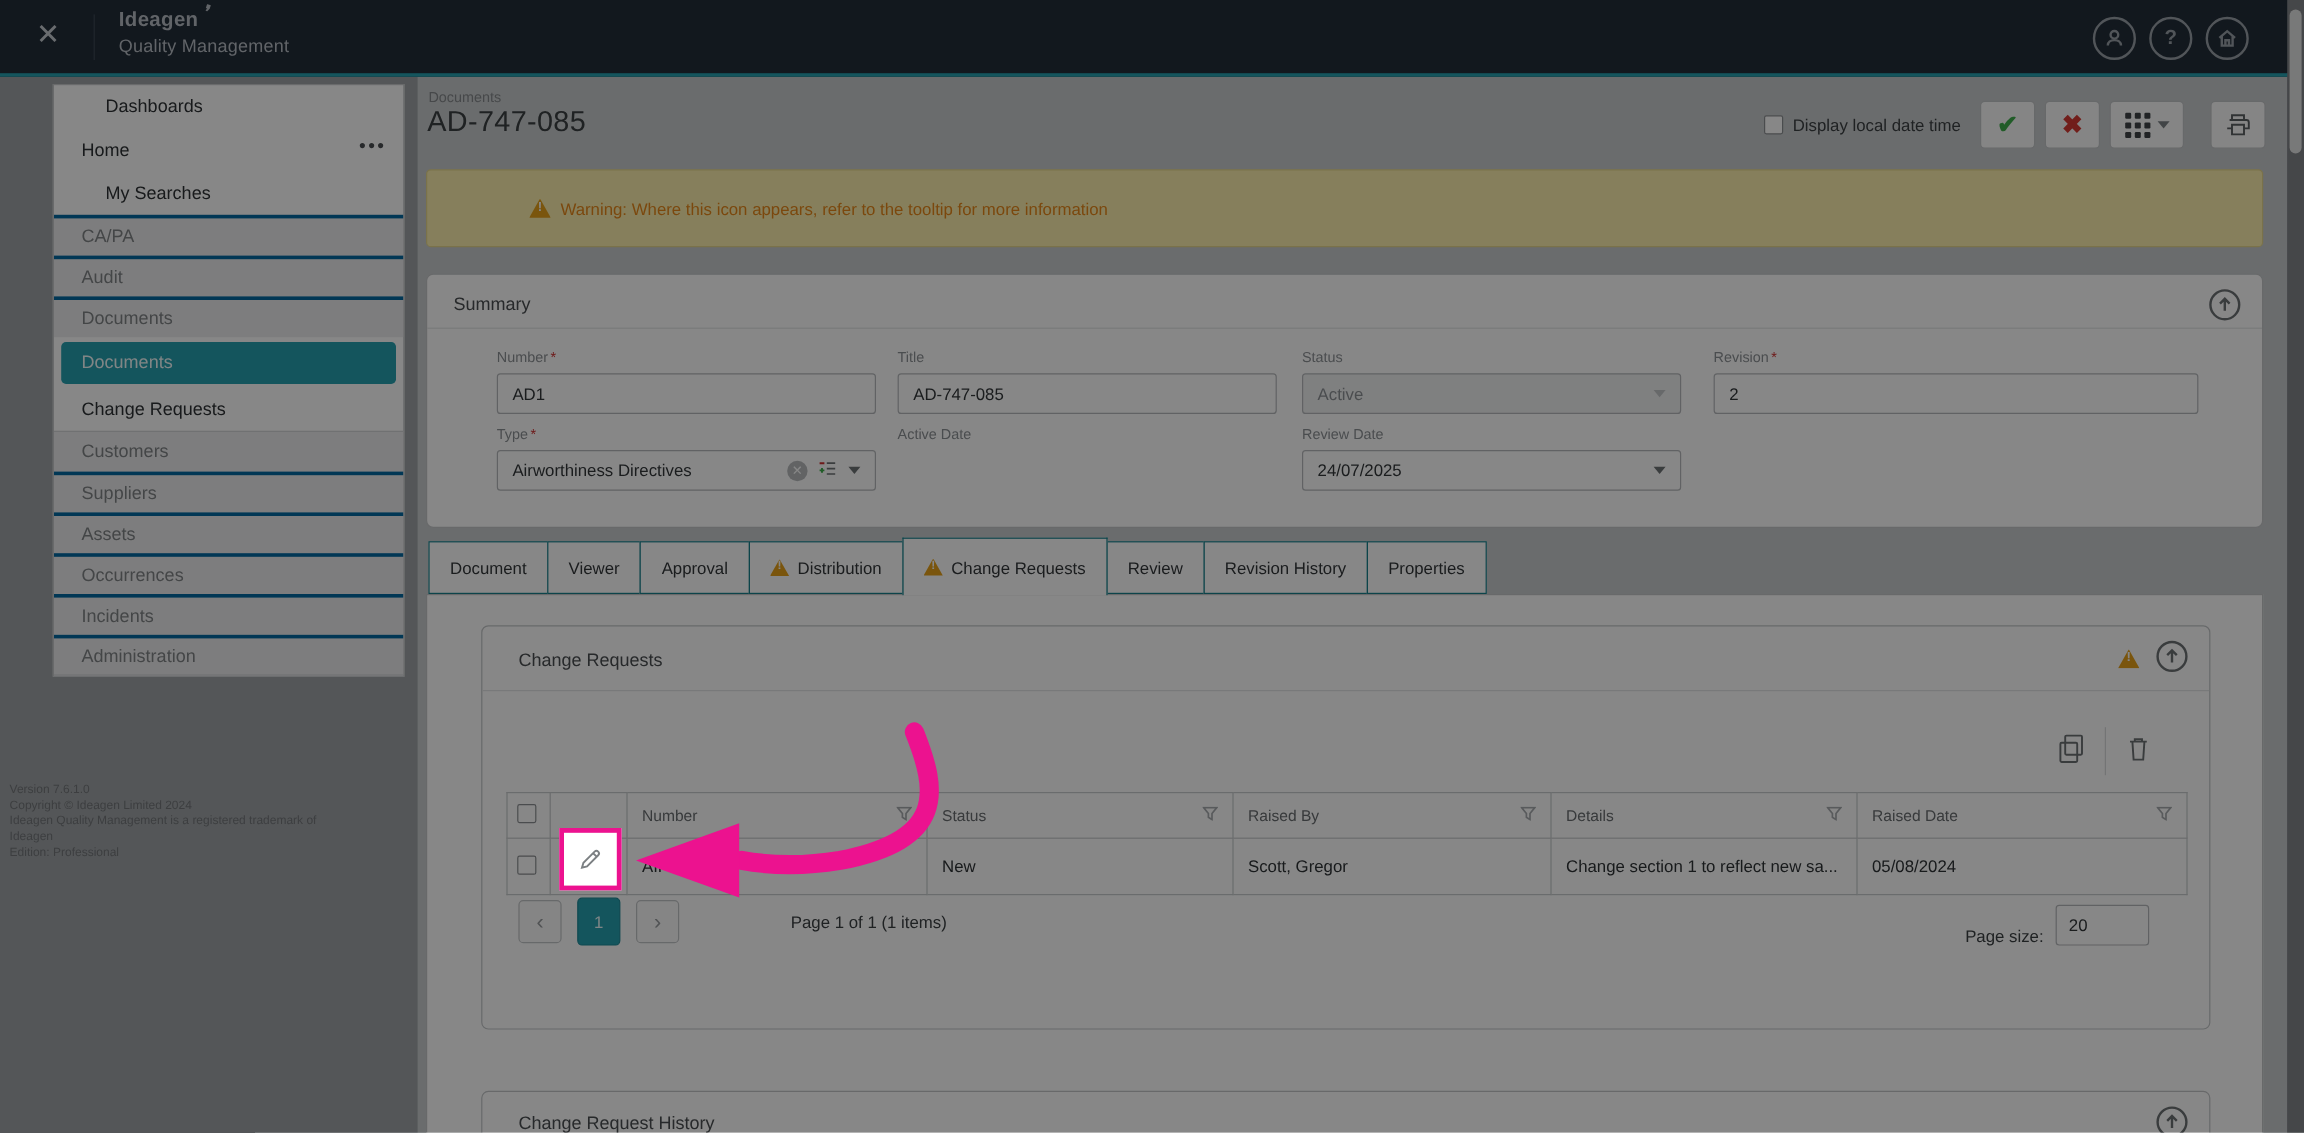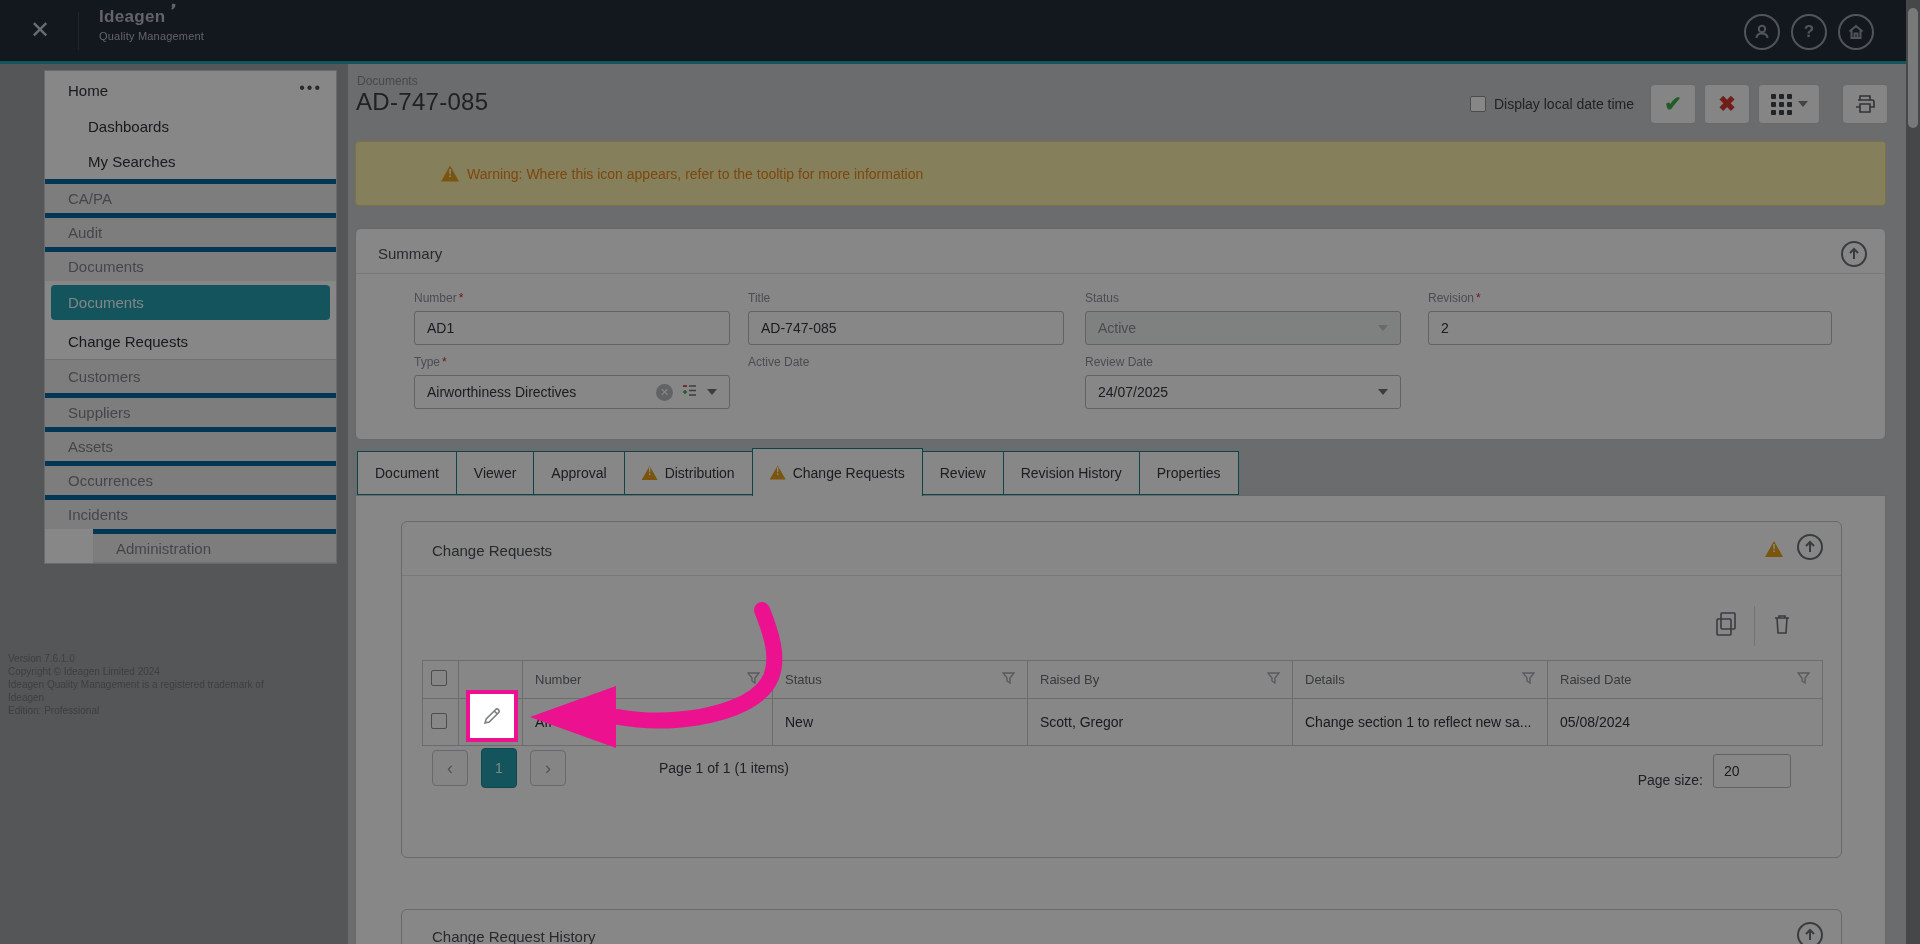--- a/index.html
+++ b/index.html
@@ -6,38 +6,38 @@
   html,body { width:1920px; height:944px; background:#9fa3a6; font-family:"Liberation Sans", sans-serif; }
   #screen { position:relative; width:1920px; height:944px; overflow:hidden; }
 
   
   .app-header { position:absolute; left:0; top:0; width:1920px; height:64px; background:#232e3a; border-bottom:3px solid #26a0b0; z-index:1; }
   .close-x { position:absolute; left:30px; top:16px; color:#c7ccd2; font-size:24px; line-height:28px; cursor:pointer; }
   .hdr-divider { position:absolute; left:78px; top:12px; width:1px; height:38px; background:#3d4855; }
   .brand { position:absolute; left:99px; top:7px; color:#b7bdc4; }
   .brand .l1 { font-size:17px; font-weight:bold; letter-spacing:.3px; position:relative; display:inline-block; }
   .brand .swoosh { position:absolute; right:-10px; top:-6px; font-size:15px; color:#b7bdc4; transform:rotate(18deg); }
-  .brand .l2 { font-size:11px; margin-top:3px; letter-spacing:.2px; }
+  .brand .l2 { font-size:15px; margin-top:3px; letter-spacing:.2px; }
   .hdr-icons { position:absolute; right:46px; top:14px; display:flex; gap:11px; }
   .circle-btn { width:36px; height:36px; border:2px solid #9aa1a8; border-radius:50%; display:flex; align-items:center; justify-content:center; color:#9aa1a8; font-size:17px; font-weight:bold; }
   .circle-btn svg { stroke:#9aa1a8; fill:none; stroke-width:2; }
 
   
   .page-scrollbar { position:absolute; right:0; top:0; width:14px; height:944px; background:#83868a; z-index:2; }
   .page-scrollbar .thumb { position:absolute; left:2px; top:8px; width:10px; height:120px; background:#e3e4e5; border-radius:5px; }
 
   
   .main-bg { position:absolute; left:348px; top:64px; width:1558px; height:880px; background:#c9ccce; }
 
   
   .sidebar { position:absolute; left:44px; top:70px; width:293px; background:#ffffff; border:1px solid #c6c9cb; z-index:3; }
   .nav-row { position:relative; display:flex; align-items:center; height:38px; padding-left:23px; font-size:15px; color:#2e3235; cursor:pointer; }
   .nav-sub { height:35px; padding-left:43px; }
-  .nav-section { height:34px; background:#ededee; border-top:5px solid #0369a1; color:#808487; }
-  .nav-section:last-of-type { border-bottom:1px solid #d4d6d8;margin-left:48px; }
+  .nav-section { height:34px; background:#ededee; border-top:3px solid #0369a1; color:#808487; }
+  .nav-section:last-of-type { border-bottom:1px solid #d4d6d8; }
   .nav-more { position:absolute; right:14px; top:8px; color:#4a4e51; font-size:16px; letter-spacing:2px; }
   .nav-selected { margin:4px 6px; height:35px; background:#26a0b0; border-radius:4px; color:#f2fbfc; padding-left:17px; display:flex; align-items:center; font-size:15px; cursor:pointer; }
   .version-block { position:absolute; left:8px; top:652px; width:275px; font-size:10px; line-height:13px; color:#73767a; z-index:3; }
 
   
   .crumb { position:absolute; left:357px; top:74px; font-size:12px; color:#85898c; z-index:3; }
   .page-title { position:absolute; left:356px; top:88px; font-size:24px; color:#3c4043; letter-spacing:.3px; z-index:3; }
 
   .topbar-right { position:absolute; right:32px; top:84px; display:flex; align-items:center; gap:8px; z-index:3; }
   .cb { width:16px; height:16px; border:1px solid #8d9093; background:#fff; border-radius:2px; display:inline-block; }
@@ -145,27 +145,27 @@
       <div class="circle-btn">?</div>
       <div class="circle-btn">
         <svg width="18" height="18" viewBox="0 0 18 18">
             <path d="M2.5 8.5 L9 3 L15.5 8.5 M4.5 7.5 V15 H13.5 V7.5 M7.5 15 V10.5 H10.5 V15"></path>
           </svg>
       </div>
     </div>
   </div>
 
   <div class="sidebar">
+    <div class="nav-row nav-sub">
+        <span>Dashboards</span>
+      </div>
     <div class="nav-row">
       <span>Home</span>
       <span class="nav-more">•••</span>
     </div>
-    <div class="nav-row nav-sub">
-        <span>Dashboards</span>
-      </div>
     <div class="nav-row nav-sub">
         <span>My Searches</span>
       </div>
     <div class="nav-row nav-section">
         <span>CA/PA</span>
       </div>
     <div class="nav-row nav-section">
         <span>Audit</span>
       </div>
     <div class="nav-row nav-section">

